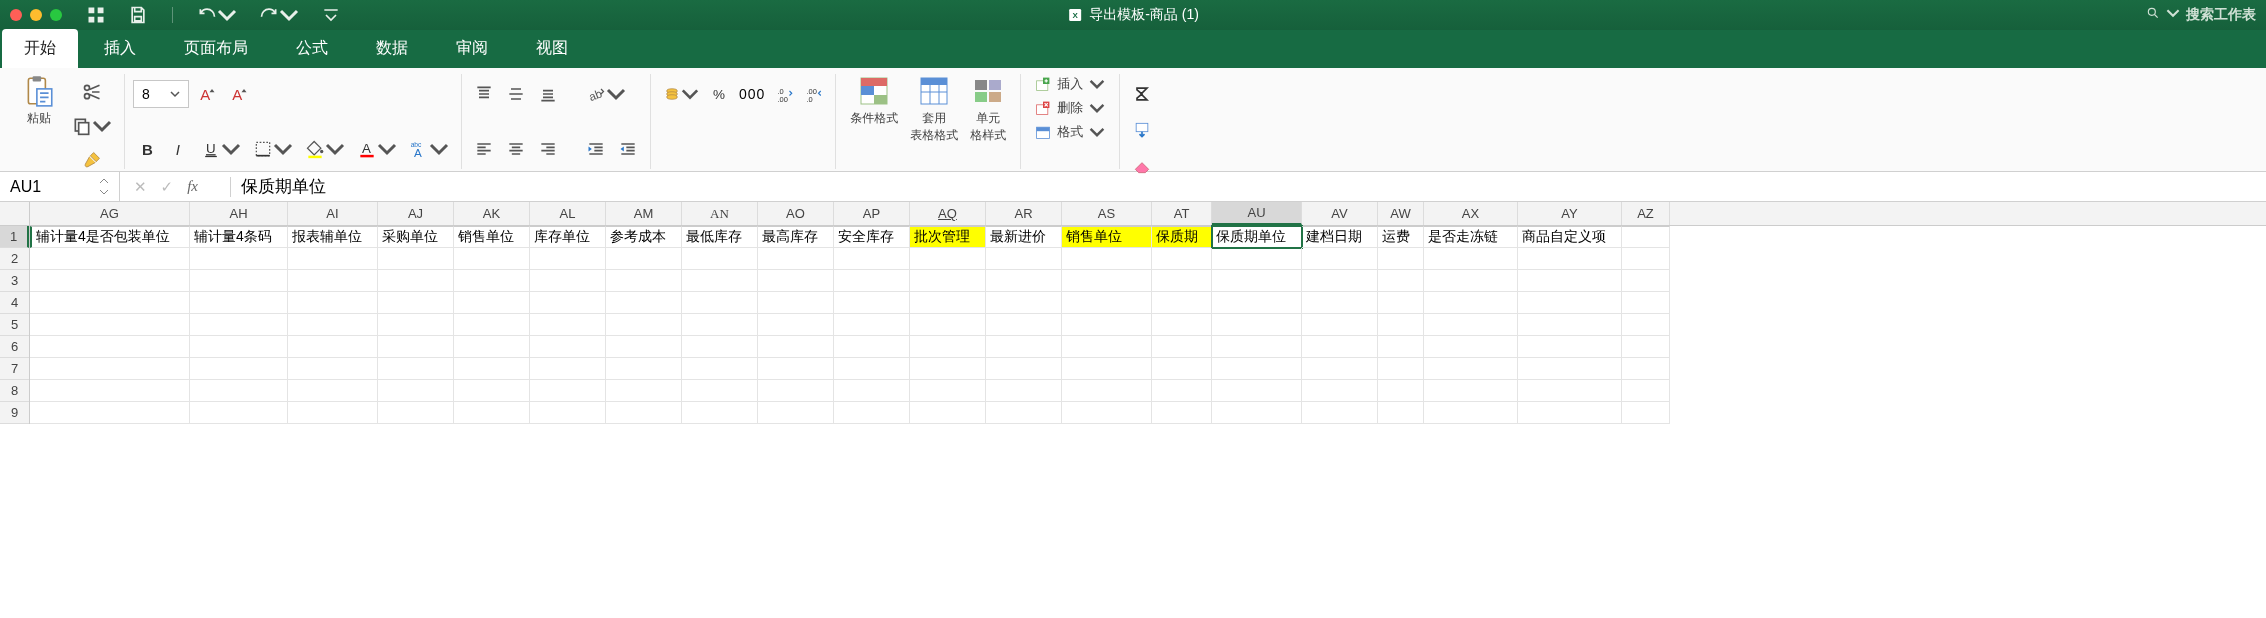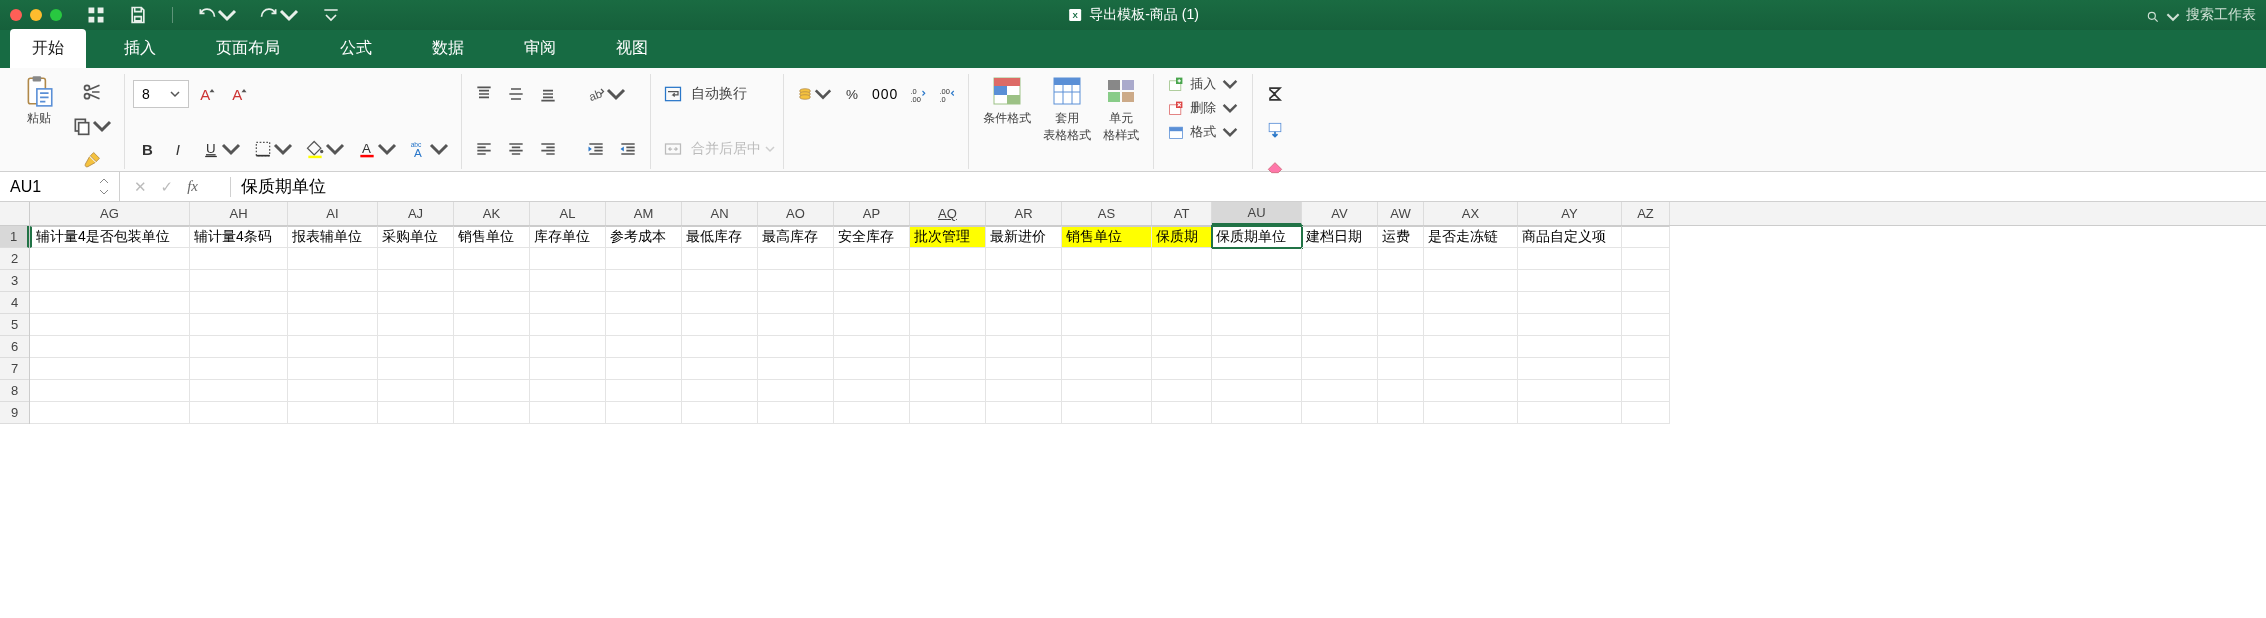--- a/index.html
+++ b/index.html
@@ -7,24 +7,24 @@
 
 .titlebar { height: 30px; background: linear-gradient(#1a6b42,#16603b); display: flex; align-items: center; padding: 0 10px; color: #fff; }
 .traffic { display: flex; gap: 8px; margin-right: 20px; }
 .traffic span { width: 12px; height: 12px; border-radius: 50%; display: inline-block; }
 .tl-red { background:#ff5f57; } .tl-yel { background:#febc2e; } .tl-grn { background:#28c840; }
 .qa-icons { display:flex; gap:14px; align-items:center; }
 .qa-icons svg { width:16px; height:16px; fill:#e8f0ea; }
 .qa-sep { width:1px; height:16px; background:rgba(255,255,255,.3); margin:0 6px;}
 .title-center { position:absolute; left:50%; transform:translateX(-50%); display:flex; align-items:center; gap:6px; font-size:14px;}
 .title-center svg { width:16px; height:16px; }
-.search-right { margin-left:auto; display:flex; align-items:flex-end; gap:6px; color:#cfe0d4; font-size:14px;}
+.search-right { margin-left:auto; display:flex; align-items:flex-start; gap:6px; color:#cfe0d4; font-size:14px;font-weight:bold;}
 .search-right svg{ width:14px; height:14px; fill:#cfe0d4;}
 
-.ribbon-tabs { height:38px; background:#176b43; display:flex; align-items:flex-end; padding:0 10px; gap:16px; }
+.ribbon-tabs { height:38px; background:#176b43; display:flex; align-items:flex-end; padding:0 2px; gap:4px; }
 .ribbon-tab { padding:9px 22px; color:#fff; font-size:16px; cursor:pointer; }
 .ribbon-tab.active { background:#fff; color:#222; border-radius:4px 4px 0 0; }
 
 .ribbon { background:#fafafa; border-bottom:1px solid #d0d0d0; display:flex; padding:6px 8px 2px; gap:0; height:104px;}
 .group { display:flex; flex-direction:column; justify-content:space-between; padding:0 8px; border-right:1px solid #e0e0e0;}
 .group-row { display:flex; gap:4px; align-items:center; height:40px;}
 .group-label { font-size:12px; color:#6a6a6a; text-align:center; padding-bottom:2px;}
 .btn { border:1px solid transparent; background:transparent; border-radius:3px; display:flex; align-items:center; justify-content:center; cursor:pointer; padding:3px;}
 .btn svg{ width:20px; height:20px; }
 .caret{ width:9px; height:9px; }
@@ -311,43 +311,20 @@
         </span>
       <span class="btn">
           <svg viewBox="0 0 24 24">
             <path d="M4 6h16M10 10h10M10 14h10M4 18h16" stroke="#555" stroke-width="2"></path>
             <path d="M3 12l4 3v-6z" fill="#2a77c9"></path>
           </svg>
         </span>
     </div>
   </div>
 
-  <div class="group">
-    <div class="group-row">
-      <span class="btn">
-          <svg viewBox="0 0 24 24">
-            <rect x="3" y="4" width="18" height="16" fill="none" stroke="#2a77c9" stroke-width="1.5"></rect>
-            <path d="M6 9h12v4h-6l2-2m-2 2l2 2" fill="none" stroke="#555" stroke-width="1.5"></path>
-          </svg>
-        </span>
-      <span style="font-size:14px;color:#444;">自动换行</span>
-    </div>
-    <div class="group-row" style="opacity:.55">
-      <span class="btn">
-          <svg viewBox="0 0 24 24">
-            <rect x="3" y="6" width="18" height="12" fill="none" stroke="#888" stroke-width="1.5"></rect>
-            <path d="M7 12h4m-2-2l-2 2 2 2M17 12h-4m2-2l2 2-2 2" stroke="#888" stroke-width="1.5" fill="none"></path>
-          </svg>
-        </span>
-      <span style="font-size:14px;color:#888;">合并后居中</span>
-      <svg class="caret-d" viewBox="0 0 10 10">
-          <path d="M1 3l4 4 4-4" fill="none" stroke="#aaa" stroke-width="1.5"></path>
-        </svg>
-    </div>
-  </div>
 
   <div class="group">
     <div class="group-row small-row">
       <span class="btn">
           <svg viewBox="0 0 24 24">
             <ellipse cx="12" cy="8" rx="7" ry="3" fill="#f5c23e" stroke="#b08848"></ellipse>
             <ellipse cx="12" cy="12" rx="7" ry="3" fill="#f5c23e" stroke="#b08848"></ellipse>
             <ellipse cx="12" cy="16" rx="7" ry="3" fill="#f5c23e" stroke="#b08848"></ellipse>
           </svg>
           <svg class="caret" viewBox="0 0 10 10">
@@ -493,21 +470,21 @@
 <div class="sheet">
   <div class="corner"></div>
   <div class="col-headers" id="colH">
       <div class="col-h" style="width: 160px;">AG</div>
       <div class="col-h" style="width: 98px;">AH</div>
       <div class="col-h" style="width: 90px;">AI</div>
       <div class="col-h" style="width: 76px;">AJ</div>
       <div class="col-h" style="width: 76px; text-align: right;">AK</div>
       <div class="col-h" style="width: 76px;">AL</div>
       <div class="col-h" style="width: 76px;">AM</div>
-      <div class="col-h" style="width: 76px;">AN</div>
+      <div class="col-h" style="width: 76px; font-family: Liberation Serif, serif;">AN</div>
       <div class="col-h" style="width: 76px;">AO</div>
       <div class="col-h" style="width: 76px;">AP</div>
       <div class="col-h" style="width: 76px; text-decoration: underline;">AQ</div>
       <div class="col-h" style="width: 76px;">AR</div>
       <div class="col-h" style="width: 90px;">AS</div>
       <div class="col-h" style="width: 60px;">AT</div>
       <div class="col-h sel" style="width: 90px;">AU</div>
       <div class="col-h" style="width: 76px;">AV</div>
       <div class="col-h" style="width: 46px;">AW</div>
       <div class="col-h" style="width: 94px;">AX</div>

